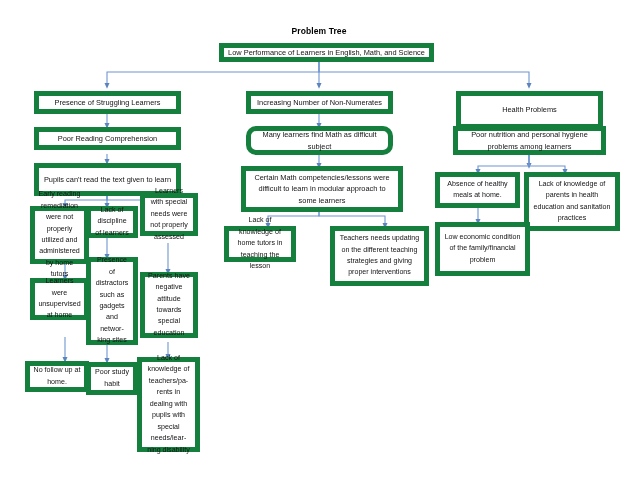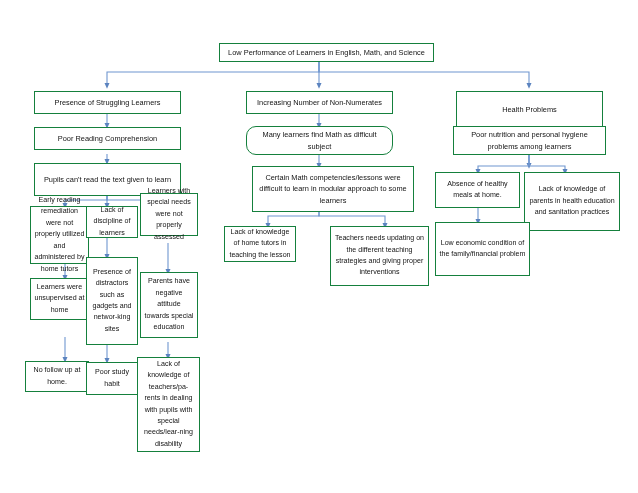--- a/index.html
+++ b/index.html
@@ -16,40 +16,41 @@
   .title{
     position:absolute;
     font-size:8.5px;font-weight:bold;
     letter-spacing:.1px;
     text-align:center;
     color:#000;
   }
   .node{
     position:absolute;
     box-sizing:border-box;
-    border:1px solid #15803d;
+    border:5px solid #15803d;
     background:#ffffff;
     display:flex;
     align-items:center;
     justify-content:center;
     text-align:center;
     font-size:7.1px;
     line-height:1.5;
     color:#131313;
     padding:2px 3px;
     z-index:2;
   }
   .node.wide{font-size:7.4px;}
   .node.narrow{line-height:1.62;}
 </style>
 </head>
 <body>
 
 <div id="canvas">
 
+  <div class="title" style="left:219px;top:26px;width:200px;">Problem Tree</div>
 
   <svg id="wires" viewBox="0 0 638 493">
     <defs>
       <marker id="ah" markerWidth="6" markerHeight="6" refX="3.2" refY="2.6" orient="auto" markerUnits="userSpaceOnUse">
         <path d="M0,0 L6,2.6 L0,5.2 z" fill="#5b83bf"></path>
       </marker>
     </defs>
     <g stroke="#6f96cf" stroke-width="1.1" fill="none" marker-end="url(#ah)">
 
       <path d="M319,62 L319,72 L107,72 L107,86"></path>
@@ -97,21 +98,21 @@
   <div class="node narrow" style="left:30px;top:278px;width:59px;height:42px;">Learners were unsupervised at home</div>
   <div class="node narrow" style="left:86px;top:257px;width:52px;height:88px;">Presence of distractors such as gadgets and networ-king sites</div>
   <div class="node narrow" style="left:140px;top:272px;width:58px;height:66px;">Parents have negative attitude towards special education</div>
 
   <div class="node narrow" style="left:25px;top:361px;width:64px;height:31px;">No follow up at home.</div>
   <div class="node narrow" style="left:86px;top:362px;width:52px;height:33px;">Poor study habit</div>
   <div class="node narrow" style="left:137px;top:357px;width:63px;height:95px;">Lack of knowledge of teachers/pa-rents in dealing with pupils with special needs/lear-ning disability</div>
 
   <div class="node wide" style="left:246px;top:91px;width:147px;height:23px;">Increasing Number of Non-Numerates</div>
   <div class="node wide" style="left:246px;top:126px;width:147px;height:29px;border-radius:10px;">Many learners find Math as difficult subject</div>
-  <div class="node wide" style="left:241px;top:166px;width:162px;height:46px;margin-left:11px;">Certain Math competencies/lessons were difficult to learn in modular approach to some learners</div>
+  <div class="node wide" style="left:241px;top:166px;width:162px;height:46px;">Certain Math competencies/lessons were difficult to learn in modular approach to some learners</div>
 
   <div class="node narrow" style="left:224px;top:226px;width:72px;height:36px;">Lack of knowledge of home tutors in teaching the lesson</div>
   <div class="node narrow" style="left:330px;top:226px;width:99px;height:60px;">Teachers needs updating on the different teaching strategies and giving proper interventions</div>
 
   <div class="node wide" style="left:456px;top:91px;width:147px;height:38px;">Health Problems</div>
   <div class="node wide" style="left:453px;top:126px;width:153px;height:29px;">Poor nutrition and personal hygiene problems among learners</div>
 
   <div class="node narrow" style="left:435px;top:172px;width:85px;height:36px;">Absence of healthy meals at home.</div>
   <div class="node narrow" style="left:524px;top:172px;width:96px;height:59px;">Lack of knowledge of parents in health education and sanitation practices</div>
   <div class="node narrow" style="left:435px;top:222px;width:95px;height:54px;">Low economic condition of the family/financial problem</div>

